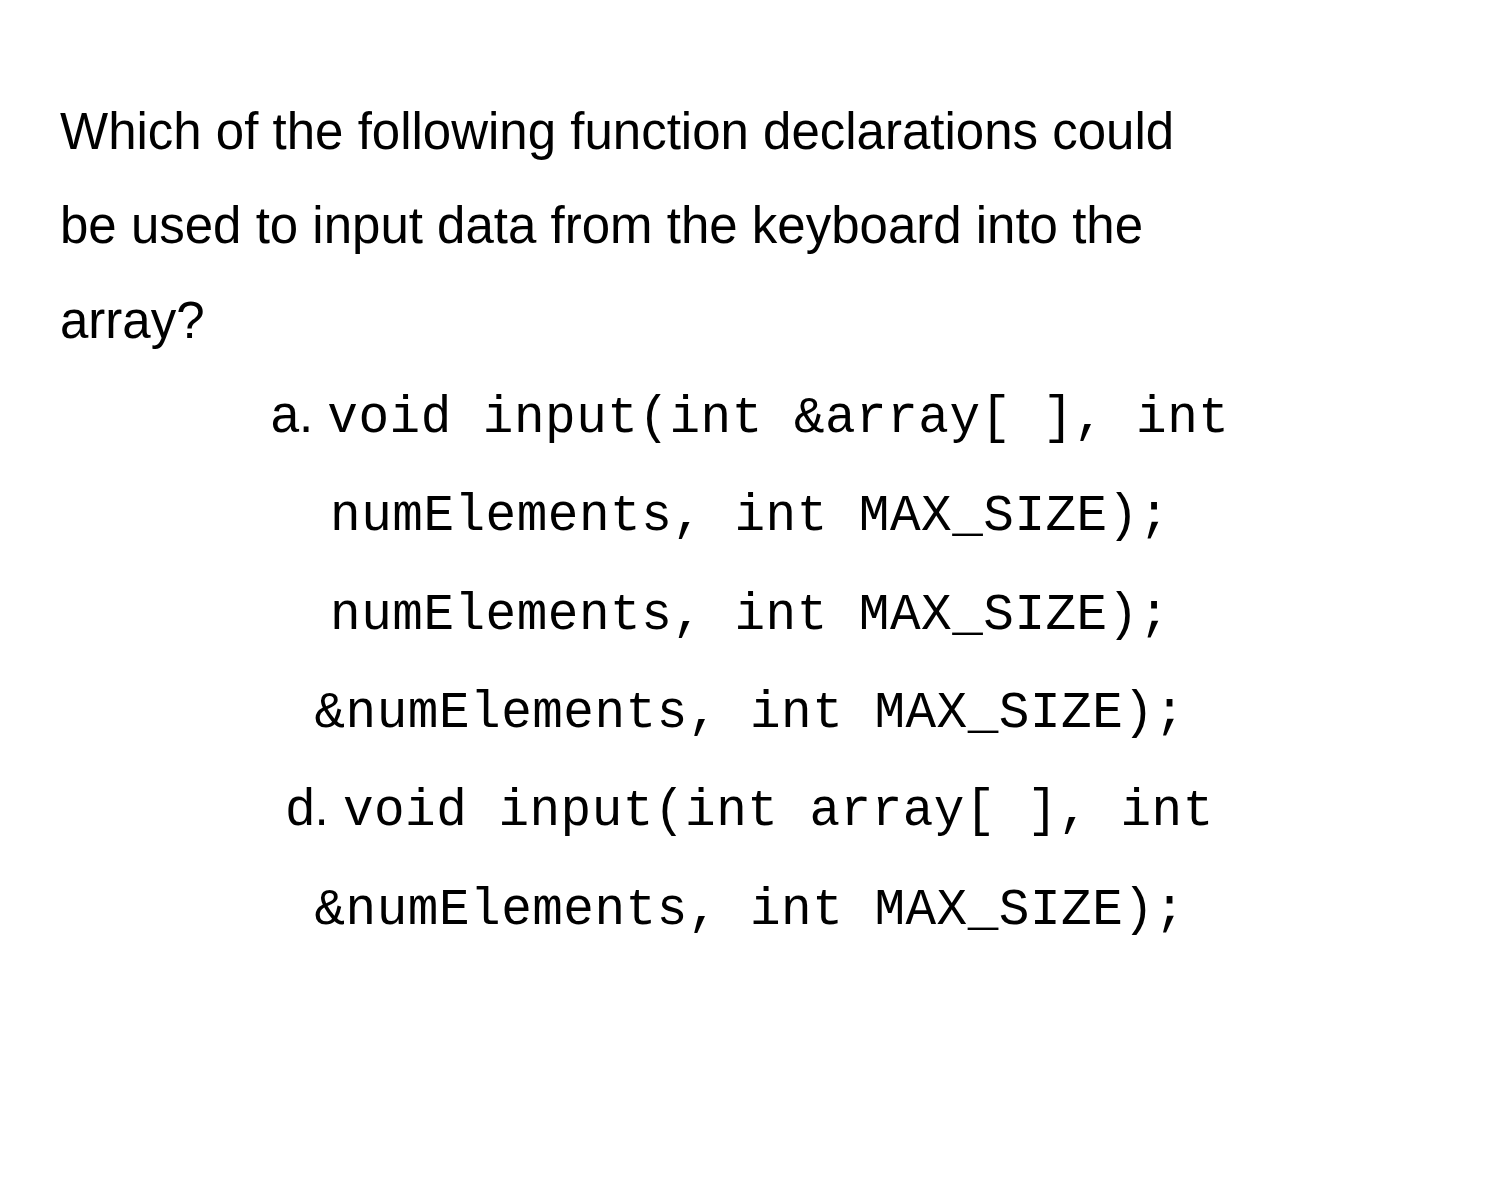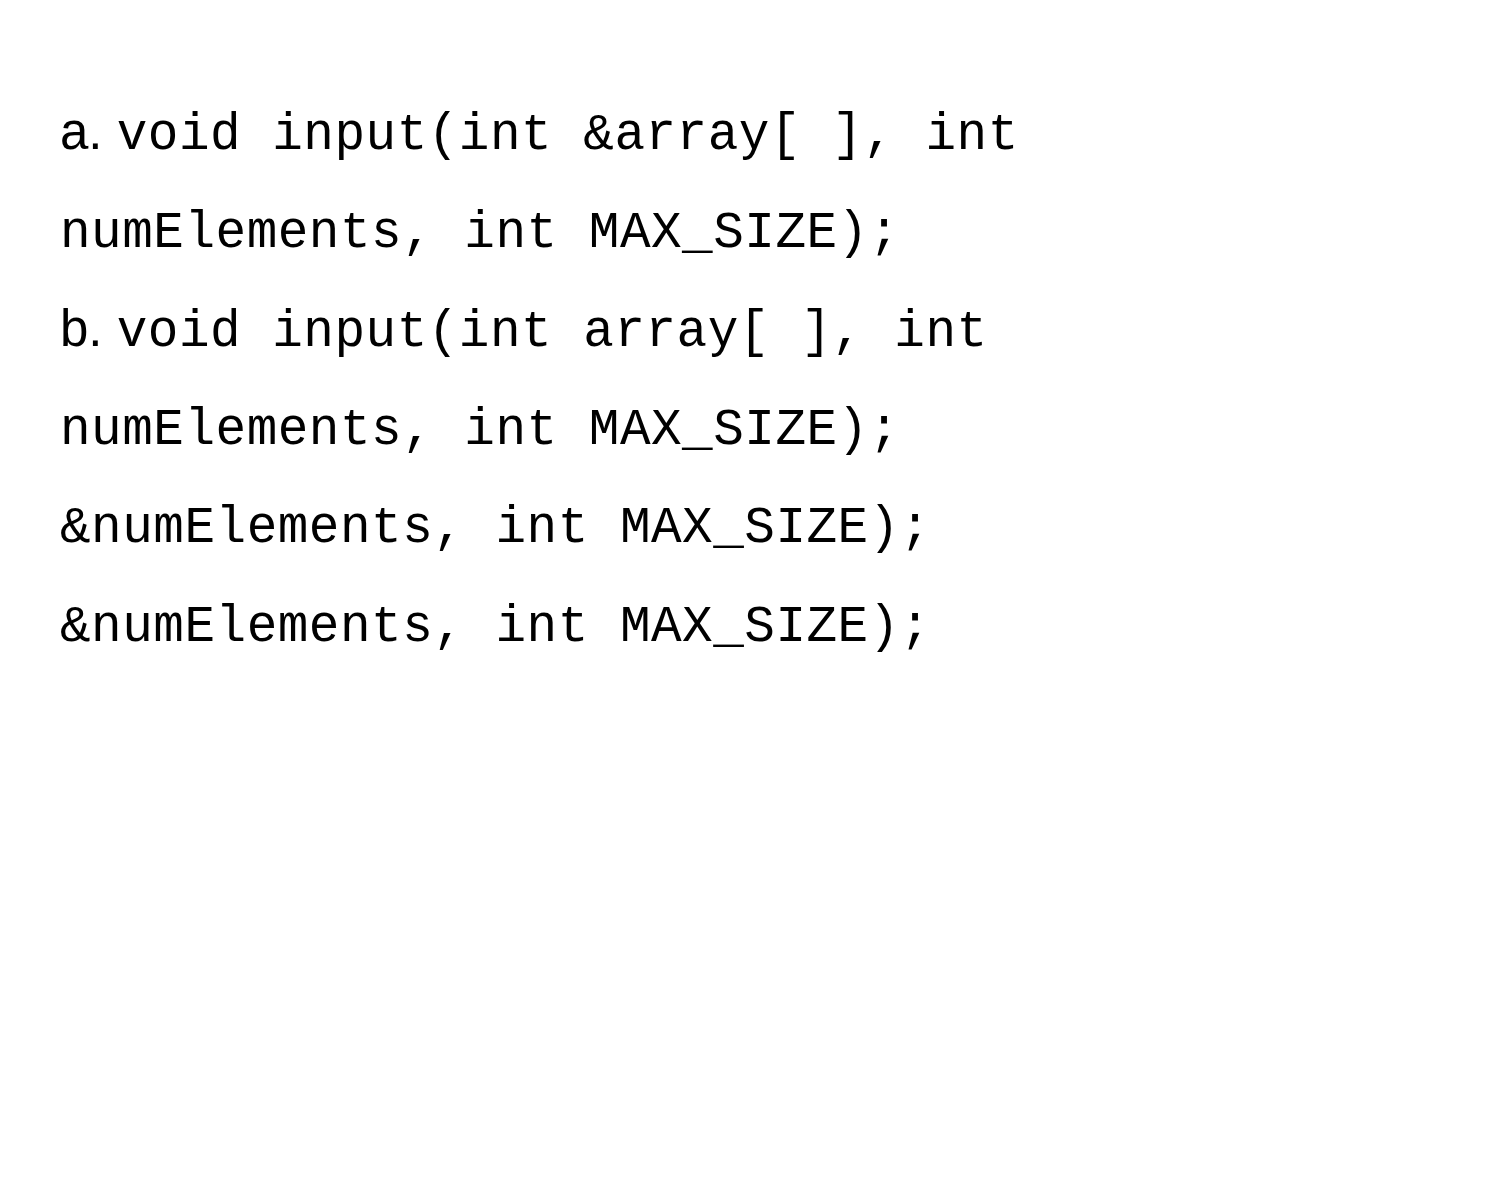--- a/index.html
+++ b/index.html
@@ -17,56 +17,62 @@
     }
     .content {
       font-size: 51px;
       line-height: 1.85;
     }
     .question {
       margin-bottom: 0;
     }
     .option-line {
       white-space: nowrap;
+      text-align: center;
     }
     .letter {
       font-family: Arial, Helvetica, sans-serif;
     }
     .code {
       font-family: "Courier New", Courier, monospace;
       letter-spacing: 0.5px;
     }
   </style>
 </head>
 <body>
 
 <div class="content">
+  <div class="question">
+    <div>Which of the following function declarations could</div>
+    <div>be used to input data from the keyboard into the</div>
+    <div>array?</div>
+  </div>
 
   <div>
     <div class="option-line">
       <span class="letter">a. </span><span class="code">void input(int &amp;array[ ], int</span>
     </div>
     <div class="option-line">
       <span class="code">numElements, int MAX_SIZE);</span>
     </div>
   </div>
 
   <div>
-    <div class="option-line">
-      <span class="letter">b. </span><span class="code">void input(int array[ ], int</span>
-    </div>
     <div class="option-line">
       <span class="code">numElements, int MAX_SIZE);</span>
     </div>
   </div>
 
   <div>
     <div class="option-line">
       <span class="code">&amp;numElements, int MAX_SIZE);</span>
     </div>
   </div>
 
   <div>
     <div class="option-line">
+      <span class="letter">d. </span><span class="code">void input(int array[ ], int</span>
+    </div>
+    <div class="option-line">
       <span class="code">&amp;numElements, int MAX_SIZE);</span>
     </div>
   </div>
 </div>
 
 </body></html>

